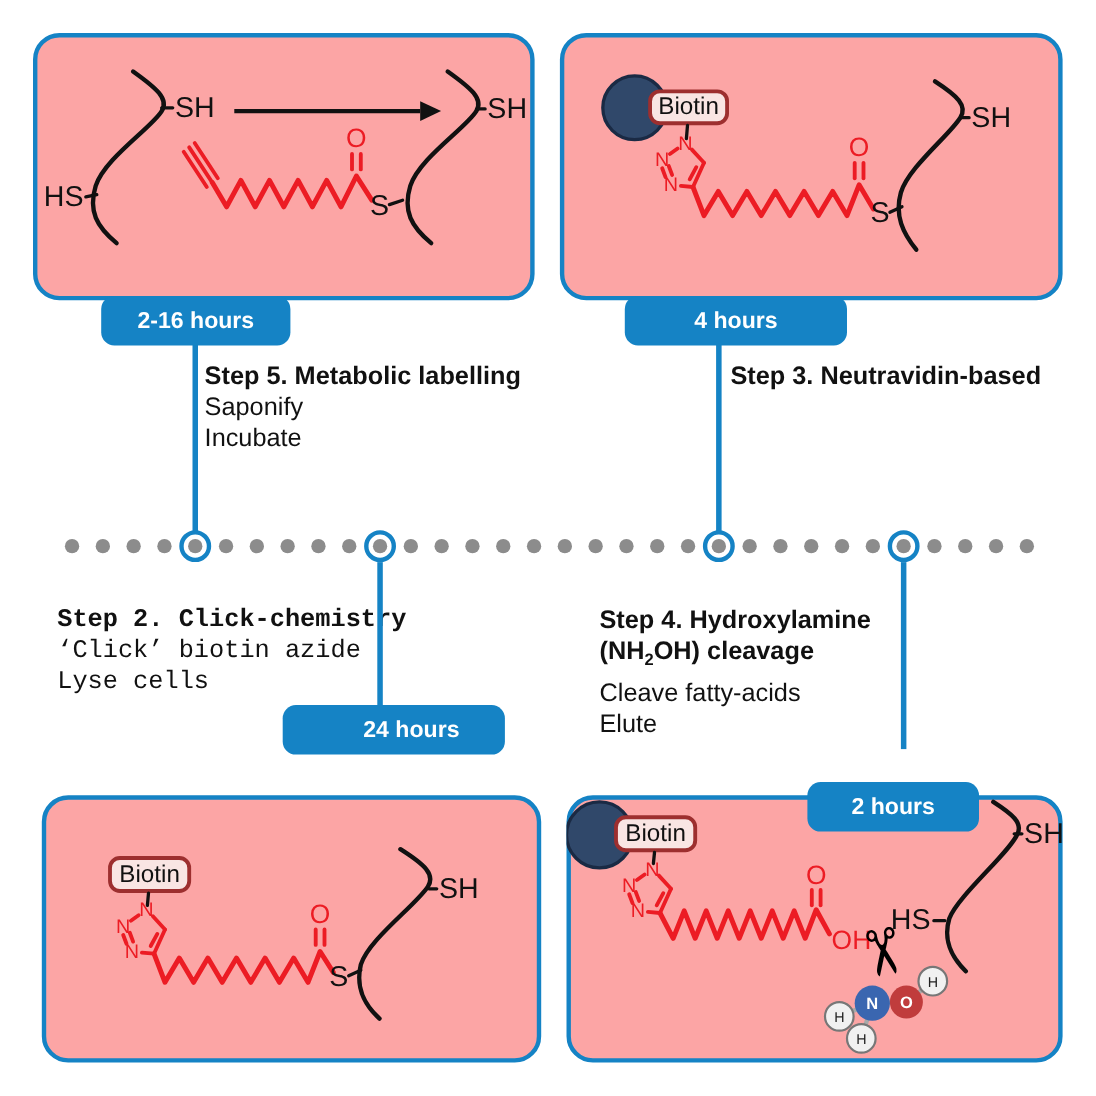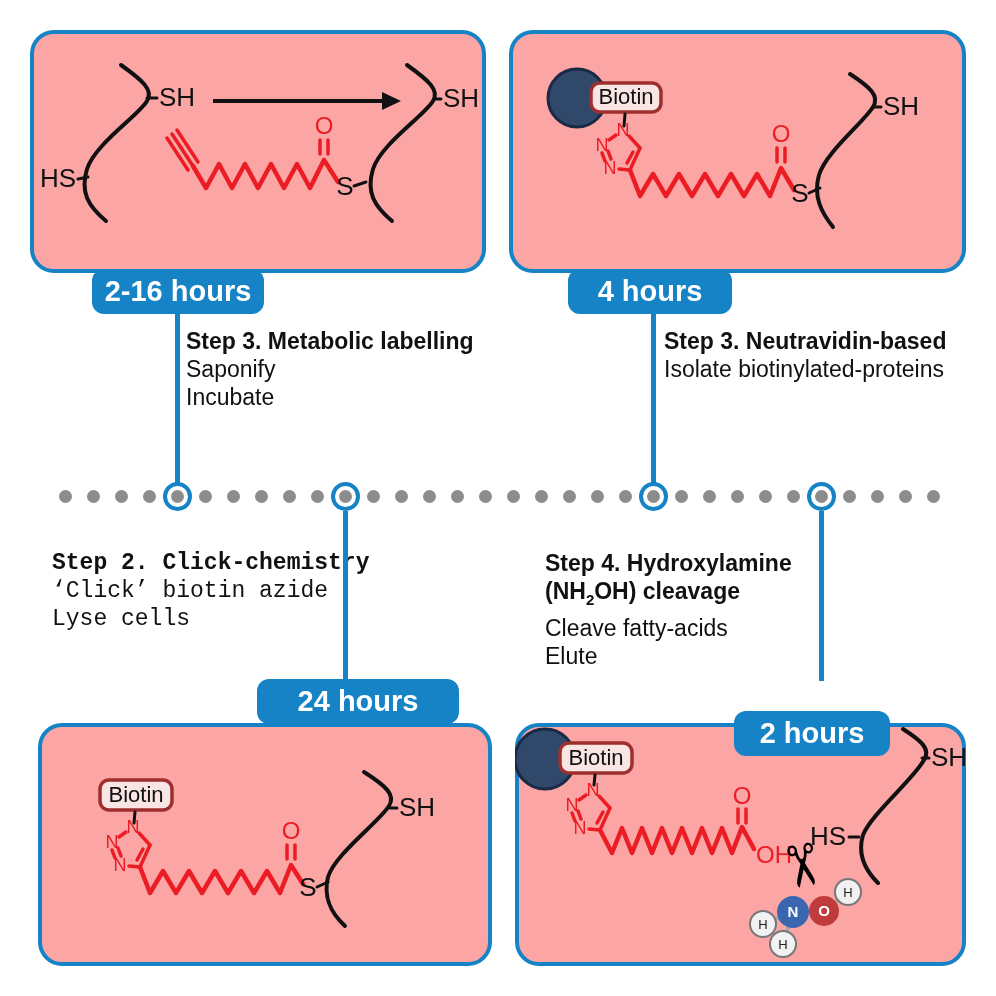--- a/index.html
+++ b/index.html
@@ -11,25 +11,25 @@
     position:absolute;background:#fca5a5;border:4.5px solid #1583c5;border-radius:24px;
     box-sizing:border-box;z-index:1;
   }
   .p1{left:30px;top:30px;width:456px;height:243px;}
   .p2{left:509px;top:30px;width:457px;height:243px;}
   .p3{left:38px;top:723px;width:454px;height:243px;}
   .p4{left:515px;top:723px;width:451px;height:243px;}
   .panel svg{position:absolute;left:-4.5px;top:-4.5px;}
   .badge{
     position:absolute;height:45px;line-height:45px;background:#1583c5;color:#fff;
-    font-weight:bold;font-size:29px;text-align:center;border-radius:12px;z-index:3;
+    font-weight:bold;font-size:21px;text-align:center;border-radius:12px;z-index:3;
   }
   .b1{left:92px;top:269px;width:172px;}
-  .b2{left:568px;top:269px;width:164px;}
-  .b3{left:257px;top:679px;width:202px;}
+  .b2{left:568px;top:269px;width:202px;}
+  .b3{left:257px;top:641px;width:170px;padding-left:32px;}
   .b4{left:734px;top:711px;width:156px;}
   .vline{position:absolute;width:5px;background:#1583c5;z-index:2;}
   .la{left:175px;top:311px;height:172px;}
   .lb{left:651px;top:311px;height:172px;}
   .lc{left:343px;top:511px;height:170px;}
   .ld{left:819px;top:511px;height:170px;}
   .dots{position:absolute;left:59px;top:490px;display:flex;gap:15px;z-index:1;}
   .dot{width:13px;height:13px;border-radius:50%;background:#8c8c8c;}
   .ring{
     position:absolute;top:482px;width:21px;height:21px;border:4px solid #1583c5;
@@ -259,28 +259,27 @@
       <div class="dot"></div>
       <div class="dot"></div>
       <div class="dot"></div>
       <div class="dot"></div>
       <div class="dot"></div>
       <div class="dot"></div>
       <div class="dot"></div>
     </div>
 
   <div class="step s1">
-    <div class="step-title">Step 3. Metabolic labelling</div>
+    <div class="step-title">Step 5. Metabolic labelling</div>
     <div>Saponify</div>
     <div>Incubate</div>
   </div>
 
   <div class="step s3">
     <div class="step-title">Step 3. Neutravidin-based</div>
-    <div>Isolate biotinylated-proteins</div>
   </div>
 
   <div class="step s2">
     <div class="step-title">Step 2. Click-chemistry</div>
     <div>‘Click’ biotin azide</div>
     <div>Lyse cells</div>
   </div>
 
   <div class="step s4">
     <div class="step-title">Step 4. Hydroxylamine</div>

